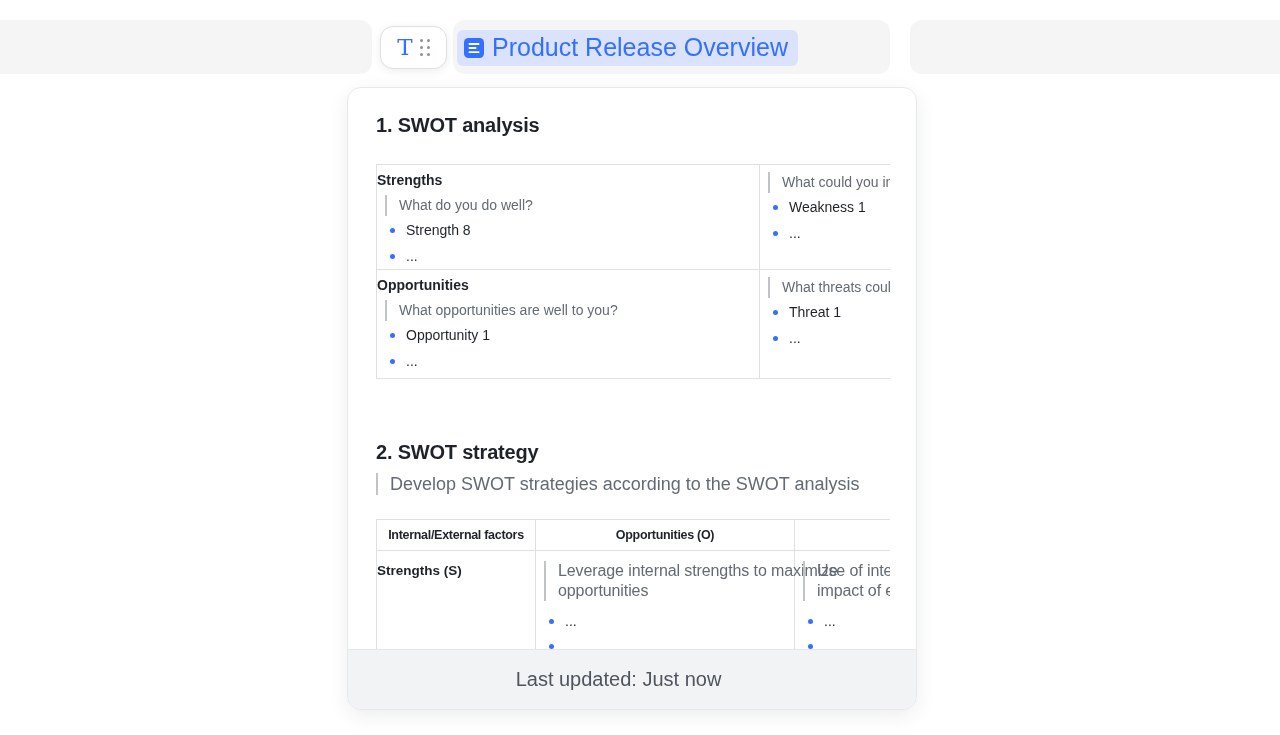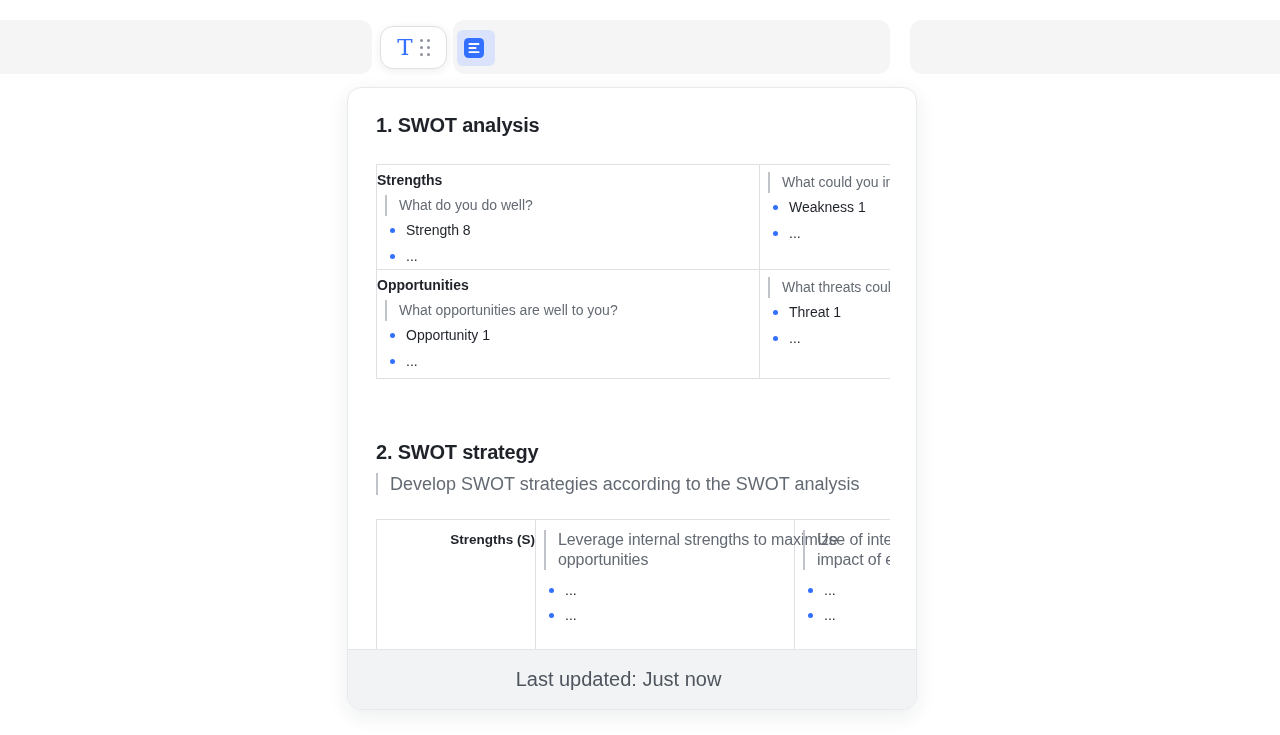--- a/index.html
+++ b/index.html
@@ -64,21 +64,21 @@
     color:#1f2329; margin-top:0; }
   ul.dots li + li { margin-top:9px; }
   ul.dots li::before { content:""; position:absolute; left:13px; top:6px; width:5px; height:5px;
     border-radius:50%; background:#3370ff; }
 
   .t2 { width:677px; margin-top:24px; }
   .t2 col.c1 { width:159px; } .t2 col.c2 { width:259px; } .t2 col.c3 { width:259px; }
   .t2 td.hdr { height:31px; vertical-align:middle; text-align:center;
     font-weight:700; font-size:12.5px; letter-spacing:-.3px; color:#1f2329; white-space:pre; }
   .t2 tr.body td { height:155px; }
-  .row-label { margin-top:12px; text-align:right; font-weight:700; font-size:13.5px; color:#1f2329; }
+  .row-label { margin-top:12px; text-align:left; font-weight:700; font-size:13.5px; color:#1f2329; }
   .t2 .cell-quote { margin-top:10px; }
   .t2 .cell-quote .qtext { font-size:16px; line-height:20px; letter-spacing:-.1px; }
   .t2 ul.dots { margin-top:12px; }
   .t2 ul.dots li + li { margin-top:8px; }
 
   
   .card-footer { position:absolute; left:0; right:0; bottom:0; height:60px;
     background:#f2f3f4; border-top:1px solid rgba(31,35,41,.06);
     border-radius:0 0 13px 13px; display:flex; align-items:center;
     justify-content:center; padding-right:27px; }
@@ -103,20 +103,21 @@
   </span>
 </div>
 
 <div class="title-chip">
   <svg class="doc-icon" viewBox="0 0 22 22">
     <rect x="1" y="1" width="20" height="20" rx="4.5" fill="#3370ff"></rect>
     <rect x="5.5" y="6" width="11" height="1.9" rx="0.95" fill="#ffffff"></rect>
     <rect x="5.5" y="10.1" width="8" height="1.9" rx="0.95" fill="#ffffff"></rect>
     <rect x="5.5" y="14.2" width="11" height="1.9" rx="0.95" fill="#ffffff"></rect>
   </svg>
+  <span class="title-text">Product Release Overview</span>
 </div>
 
 <div class="card">
   <div class="card-content">
 
     <h2 class="doc-h h1">1. SWOT analysis</h2>
 
     <table class="t1">
       <tbody>
           <tr class="r1">
@@ -177,20 +178,25 @@
       <span class="qtext">Develop SWOT strategies according to the SWOT analysis</span>
     </div>
 
     <table class="t2">
       <colgroup>
           <col class="c1">
           <col class="c2">
           <col class="c3">
         </colgroup>
       <tbody>
+          <tr>
+        <td class="hdr">Internal/External factors</td>
+        <td class="hdr">Opportunities (O)</td>
+        <td class="hdr"></td>
+      </tr>
       <tr class="body">
         <td>
           <div class="row-label">Strengths (S)</div>
         </td>
         <td>
           <div class="quote cell-quote">
             <span class="qbar"></span>
             <span class="qtext">Leverage internal strengths to maximize
 opportunities</span>
           </div>

